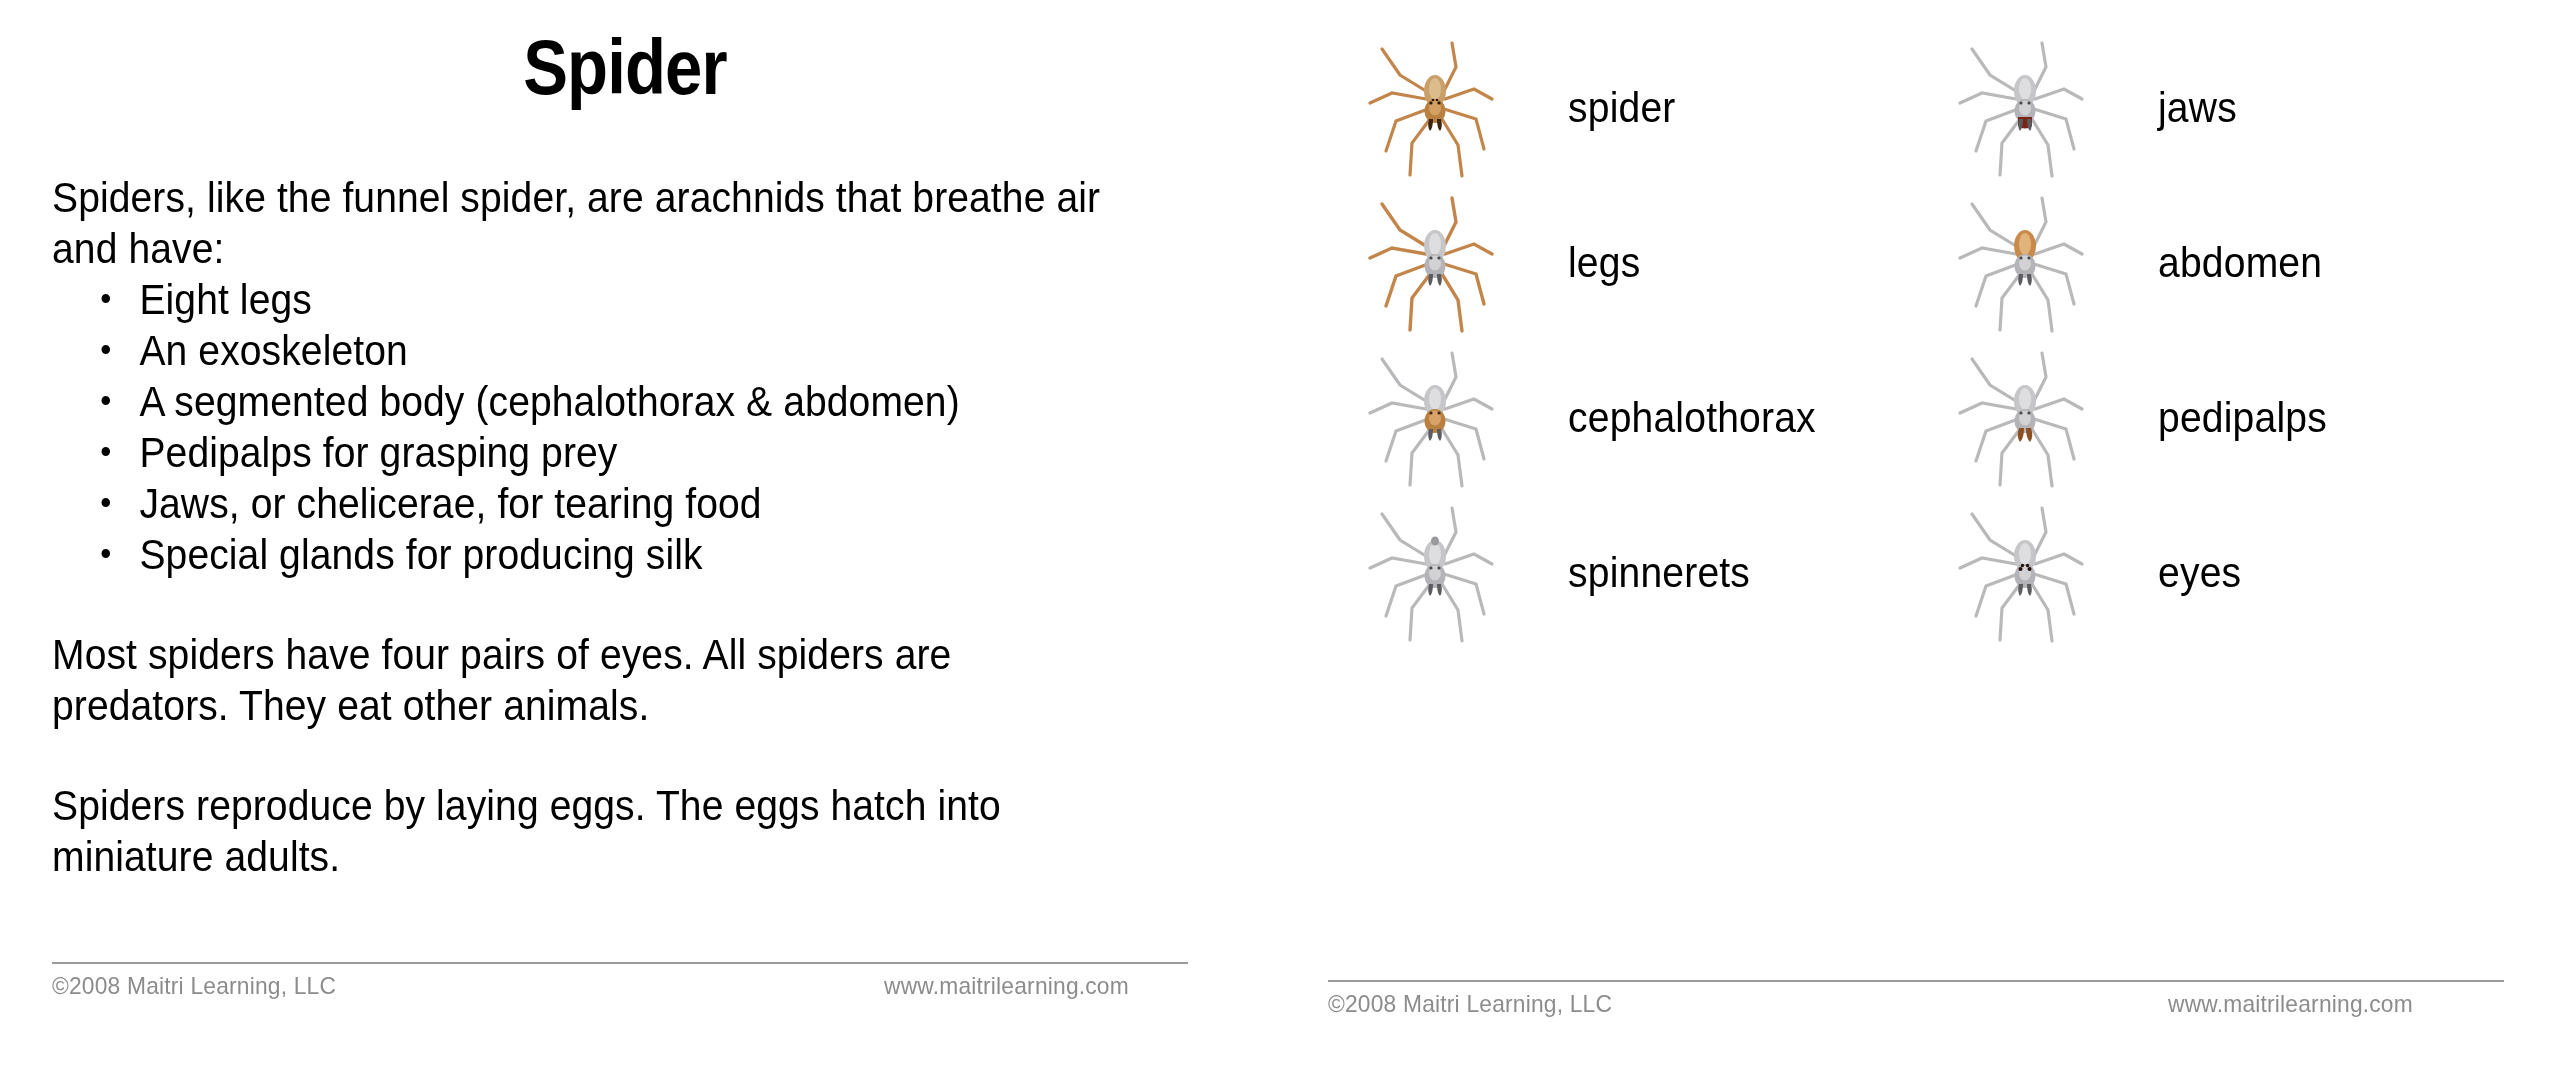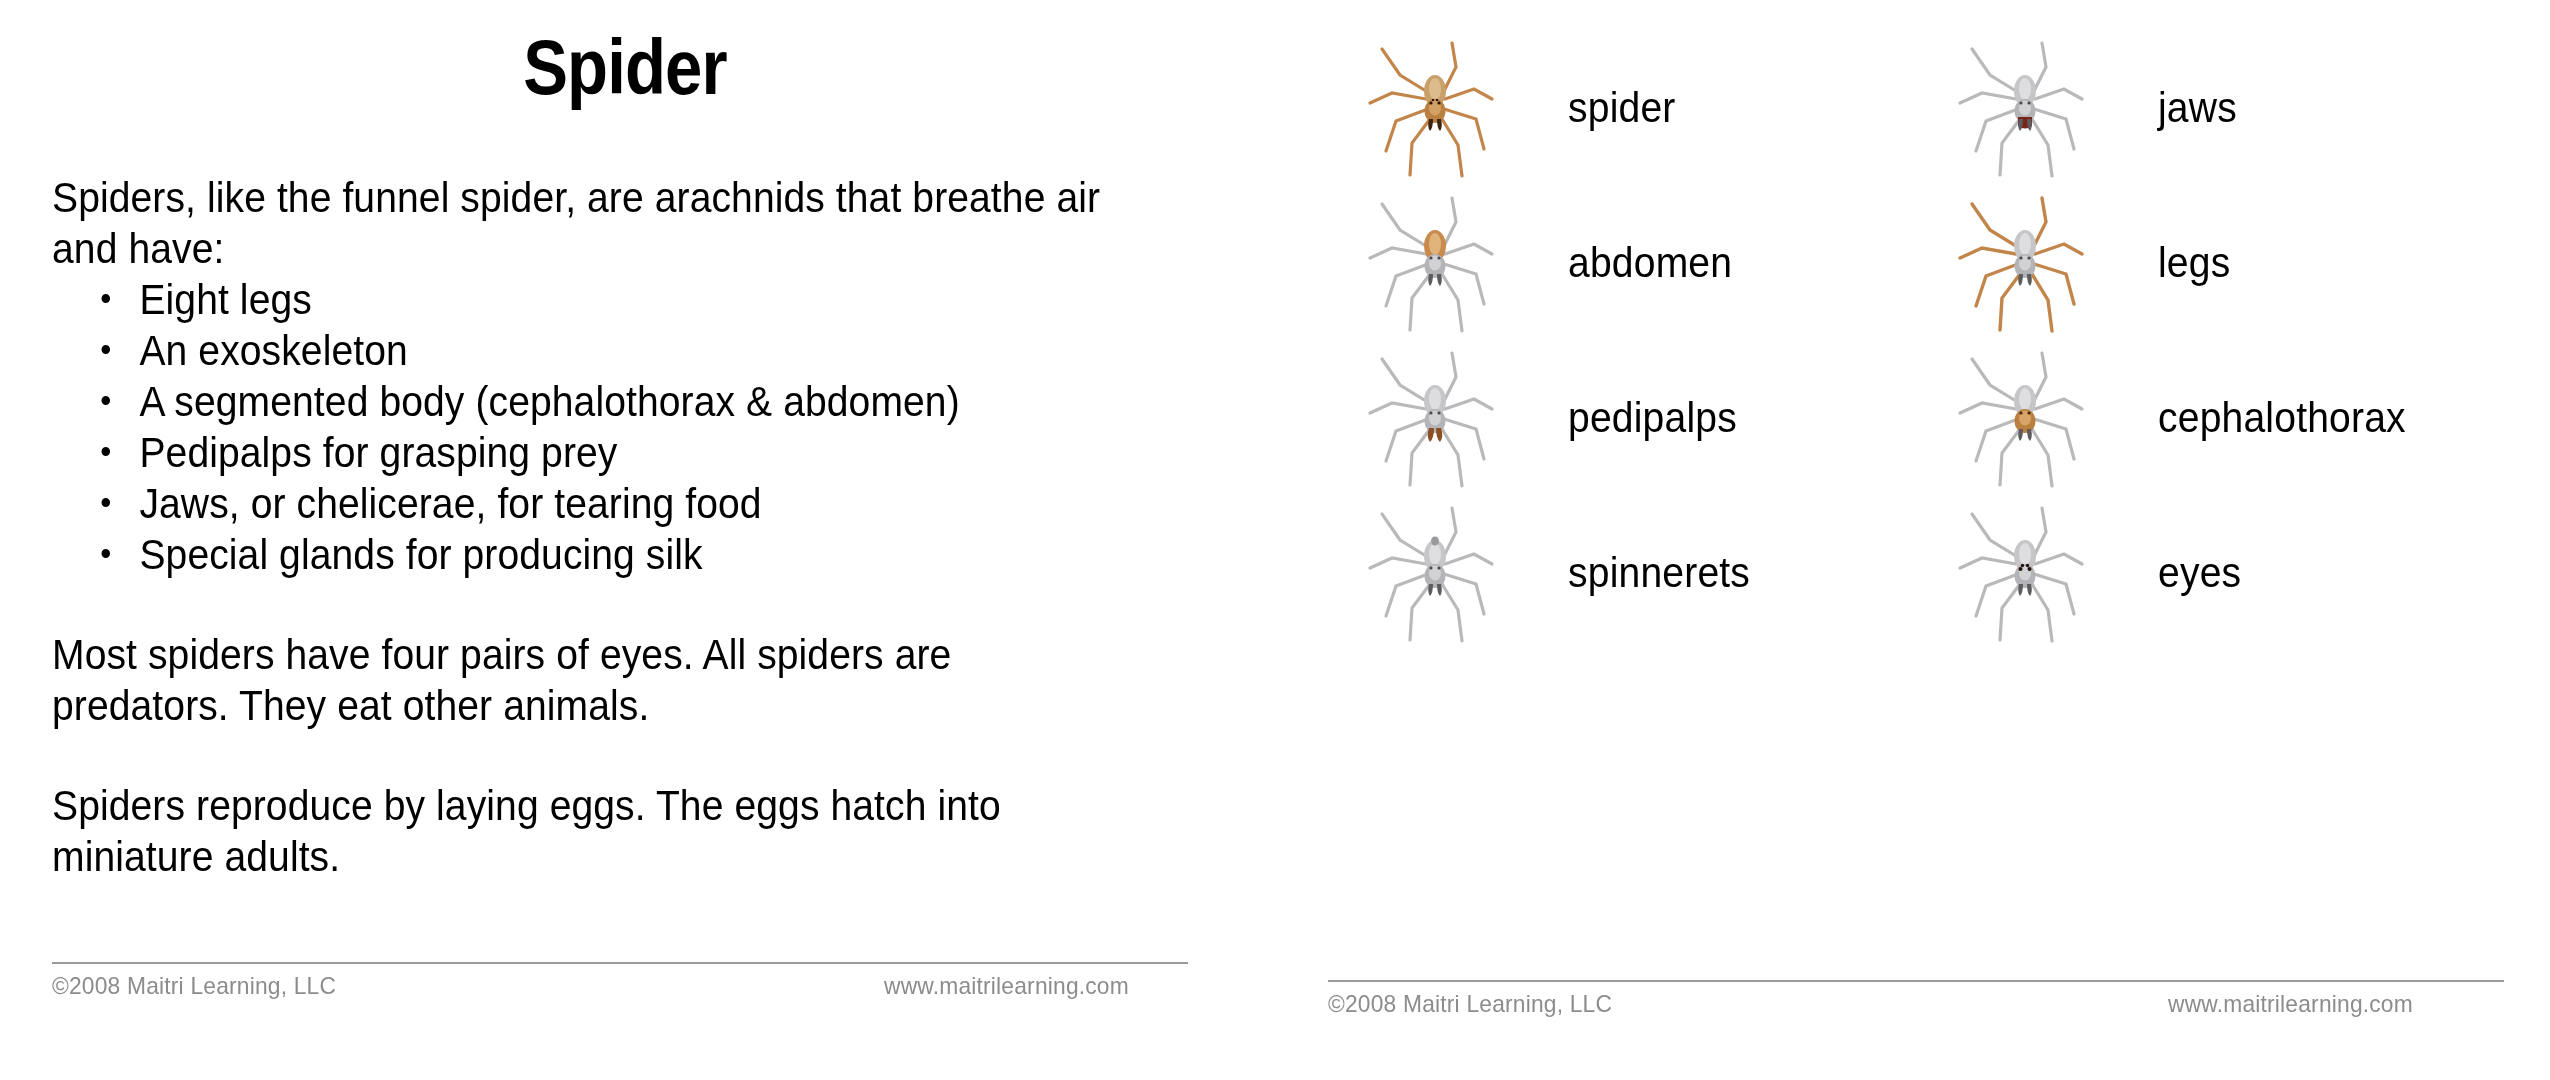--- a/index.html
+++ b/index.html
@@ -230,88 +230,64 @@
         <circle cx="79" cy="70" r="1.6" fill="#4a4a4d"></circle>
         <path d="M68 84 h14 v9 q-7 5 -14 0 z" fill="#7a2418"></path>
         <path d="M69 86 q-2 8 1 12 q3 -3 3 -12 z" fill="#5c5c60"></path>
         <path d="M81 86 q2 8 -1 12 q-3 -3 -3 -12 z" fill="#5c5c60"></path>
       </svg>
       <div class="label-text">jaws</div>
     </div>
 
     <div class="label-cell">
       <svg class="spider-thumb" viewBox="0 0 150 150">
+        <g fill="none" stroke="#c2854a" stroke-width="3.4" stroke-linecap="round">
+          <path d="M66 58 L40 42 L22 16"></path>
+          <path d="M66 66 L32 60 L10 70"></path>
+          <path d="M68 76 L36 88 L26 118"></path>
+          <path d="M70 86 L52 110 L50 142"></path>
+          <path d="M84 58 L96 34 L92 10"></path>
+          <path d="M85 66 L114 56 L132 66"></path>
+          <path d="M84 76 L116 86 L124 116"></path>
+          <path d="M82 86 L98 112 L102 143"></path>
+        </g>
+        <ellipse cx="75" cy="58" rx="11" ry="16" fill="#c6c6c9"></ellipse>
+        <ellipse cx="75" cy="56" rx="6" ry="11" fill="#dedee1"></ellipse>
+        <ellipse cx="75" cy="78" rx="10.5" ry="12" fill="#b4b4b8"></ellipse>
+        <ellipse cx="75" cy="75" rx="6" ry="7.5" fill="#d2d2d5"></ellipse>
+        <circle cx="71" cy="70" r="1.6" fill="#4a4a4d"></circle>
+        <circle cx="79" cy="70" r="1.6" fill="#4a4a4d"></circle>
+        <path d="M69 86 q-2 8 1 12 q3 -3 3 -12 z" fill="#5c5c60"></path>
+        <path d="M81 86 q2 8 -1 12 q-3 -3 -3 -12 z" fill="#5c5c60"></path>
+      </svg>
+      <div class="label-text">legs</div>
+    </div>
+
+    <div class="label-cell">
+      <svg class="spider-thumb" viewBox="0 0 150 150">
         <g fill="none" stroke="#b9b9bc" stroke-width="3.2" stroke-linecap="round">
           <path d="M66 58 L40 42 L22 16"></path>
           <path d="M66 66 L32 60 L10 70"></path>
           <path d="M68 76 L36 88 L26 118"></path>
           <path d="M70 86 L52 110 L50 142"></path>
           <path d="M84 58 L96 34 L92 10"></path>
           <path d="M85 66 L114 56 L132 66"></path>
           <path d="M84 76 L116 86 L124 116"></path>
           <path d="M82 86 L98 112 L102 143"></path>
         </g>
         <ellipse cx="75" cy="58" rx="11" ry="16" fill="#c98a4b"></ellipse>
         <ellipse cx="75" cy="56" rx="6" ry="11" fill="#e0b37b"></ellipse>
         <ellipse cx="75" cy="78" rx="10.5" ry="12" fill="#b4b4b8"></ellipse>
         <ellipse cx="75" cy="75" rx="6" ry="7.5" fill="#d2d2d5"></ellipse>
         <circle cx="71" cy="70" r="1.6" fill="#4a4a4d"></circle>
         <circle cx="79" cy="70" r="1.6" fill="#4a4a4d"></circle>
         <path d="M69 86 q-2 8 1 12 q3 -3 3 -12 z" fill="#5c5c60"></path>
         <path d="M81 86 q2 8 -1 12 q-3 -3 -3 -12 z" fill="#5c5c60"></path>
       </svg>
       <div class="label-text">abdomen</div>
-    </div>
-
-    <div class="label-cell">
-      <svg class="spider-thumb" viewBox="0 0 150 150">
-        <g fill="none" stroke="#c2854a" stroke-width="3.4" stroke-linecap="round">
-          <path d="M66 58 L40 42 L22 16"></path>
-          <path d="M66 66 L32 60 L10 70"></path>
-          <path d="M68 76 L36 88 L26 118"></path>
-          <path d="M70 86 L52 110 L50 142"></path>
-          <path d="M84 58 L96 34 L92 10"></path>
-          <path d="M85 66 L114 56 L132 66"></path>
-          <path d="M84 76 L116 86 L124 116"></path>
-          <path d="M82 86 L98 112 L102 143"></path>
-        </g>
-        <ellipse cx="75" cy="58" rx="11" ry="16" fill="#c6c6c9"></ellipse>
-        <ellipse cx="75" cy="56" rx="6" ry="11" fill="#dedee1"></ellipse>
-        <ellipse cx="75" cy="78" rx="10.5" ry="12" fill="#b4b4b8"></ellipse>
-        <ellipse cx="75" cy="75" rx="6" ry="7.5" fill="#d2d2d5"></ellipse>
-        <circle cx="71" cy="70" r="1.6" fill="#4a4a4d"></circle>
-        <circle cx="79" cy="70" r="1.6" fill="#4a4a4d"></circle>
-        <path d="M69 86 q-2 8 1 12 q3 -3 3 -12 z" fill="#5c5c60"></path>
-        <path d="M81 86 q2 8 -1 12 q-3 -3 -3 -12 z" fill="#5c5c60"></path>
-      </svg>
-      <div class="label-text">legs</div>
-    </div>
-
-    <div class="label-cell">
-      <svg class="spider-thumb" viewBox="0 0 150 150">
-        <g fill="none" stroke="#b9b9bc" stroke-width="3.2" stroke-linecap="round">
-          <path d="M66 58 L40 42 L22 16"></path>
-          <path d="M66 66 L32 60 L10 70"></path>
-          <path d="M68 76 L36 88 L26 118"></path>
-          <path d="M70 86 L52 110 L50 142"></path>
-          <path d="M84 58 L96 34 L92 10"></path>
-          <path d="M85 66 L114 56 L132 66"></path>
-          <path d="M84 76 L116 86 L124 116"></path>
-          <path d="M82 86 L98 112 L102 143"></path>
-        </g>
-        <ellipse cx="75" cy="58" rx="11" ry="16" fill="#c6c6c9"></ellipse>
-        <ellipse cx="75" cy="56" rx="6" ry="11" fill="#dedee1"></ellipse>
-        <ellipse cx="75" cy="78" rx="10.5" ry="12" fill="#b4b4b8"></ellipse>
-        <ellipse cx="75" cy="75" rx="6" ry="7.5" fill="#d2d2d5"></ellipse>
-        <circle cx="71" cy="70" r="1.6" fill="#4a4a4d"></circle>
-        <circle cx="79" cy="70" r="1.6" fill="#4a4a4d"></circle>
-        <path d="M69 85 q-3 9 1 14 q4 -4 4 -14 z" fill="#8c4f24"></path>
-        <path d="M81 85 q3 9 -1 14 q-4 -4 -4 -14 z" fill="#8c4f24"></path>
-      </svg>
-      <div class="label-text">pedipalps</div>
     </div>
 
     <div class="label-cell">
       <svg class="spider-thumb" viewBox="0 0 150 150">
         <g fill="none" stroke="#b9b9bc" stroke-width="3.2" stroke-linecap="round">
           <path d="M66 58 L40 42 L22 16"></path>
           <path d="M66 66 L32 60 L10 70"></path>
           <path d="M68 76 L36 88 L26 118"></path>
           <path d="M70 86 L52 110 L50 142"></path>
           <path d="M84 58 L96 34 L92 10"></path>
@@ -338,20 +314,44 @@
           <path d="M66 66 L32 60 L10 70"></path>
           <path d="M68 76 L36 88 L26 118"></path>
           <path d="M70 86 L52 110 L50 142"></path>
           <path d="M84 58 L96 34 L92 10"></path>
           <path d="M85 66 L114 56 L132 66"></path>
           <path d="M84 76 L116 86 L124 116"></path>
           <path d="M82 86 L98 112 L102 143"></path>
         </g>
         <ellipse cx="75" cy="58" rx="11" ry="16" fill="#c6c6c9"></ellipse>
         <ellipse cx="75" cy="56" rx="6" ry="11" fill="#dedee1"></ellipse>
+        <ellipse cx="75" cy="78" rx="10.5" ry="12" fill="#b4b4b8"></ellipse>
+        <ellipse cx="75" cy="75" rx="6" ry="7.5" fill="#d2d2d5"></ellipse>
+        <circle cx="71" cy="70" r="1.6" fill="#4a4a4d"></circle>
+        <circle cx="79" cy="70" r="1.6" fill="#4a4a4d"></circle>
+        <path d="M69 85 q-3 9 1 14 q4 -4 4 -14 z" fill="#8c4f24"></path>
+        <path d="M81 85 q3 9 -1 14 q-4 -4 -4 -14 z" fill="#8c4f24"></path>
+      </svg>
+      <div class="label-text">pedipalps</div>
+    </div>
+
+    <div class="label-cell">
+      <svg class="spider-thumb" viewBox="0 0 150 150">
+        <g fill="none" stroke="#b9b9bc" stroke-width="3.2" stroke-linecap="round">
+          <path d="M66 58 L40 42 L22 16"></path>
+          <path d="M66 66 L32 60 L10 70"></path>
+          <path d="M68 76 L36 88 L26 118"></path>
+          <path d="M70 86 L52 110 L50 142"></path>
+          <path d="M84 58 L96 34 L92 10"></path>
+          <path d="M85 66 L114 56 L132 66"></path>
+          <path d="M84 76 L116 86 L124 116"></path>
+          <path d="M82 86 L98 112 L102 143"></path>
+        </g>
+        <ellipse cx="75" cy="58" rx="11" ry="16" fill="#c6c6c9"></ellipse>
+        <ellipse cx="75" cy="56" rx="6" ry="11" fill="#dedee1"></ellipse>
         <ellipse cx="75" cy="43" rx="4" ry="4.5" fill="#9a9a9e"></ellipse>
         <ellipse cx="75" cy="78" rx="10.5" ry="12" fill="#b4b4b8"></ellipse>
         <ellipse cx="75" cy="75" rx="6" ry="7.5" fill="#d2d2d5"></ellipse>
         <circle cx="71" cy="70" r="1.6" fill="#4a4a4d"></circle>
         <circle cx="79" cy="70" r="1.6" fill="#4a4a4d"></circle>
         <path d="M69 86 q-2 8 1 12 q3 -3 3 -12 z" fill="#5c5c60"></path>
         <path d="M81 86 q2 8 -1 12 q-3 -3 -3 -12 z" fill="#5c5c60"></path>
       </svg>
       <div class="label-text">spinnerets</div>
     </div>

